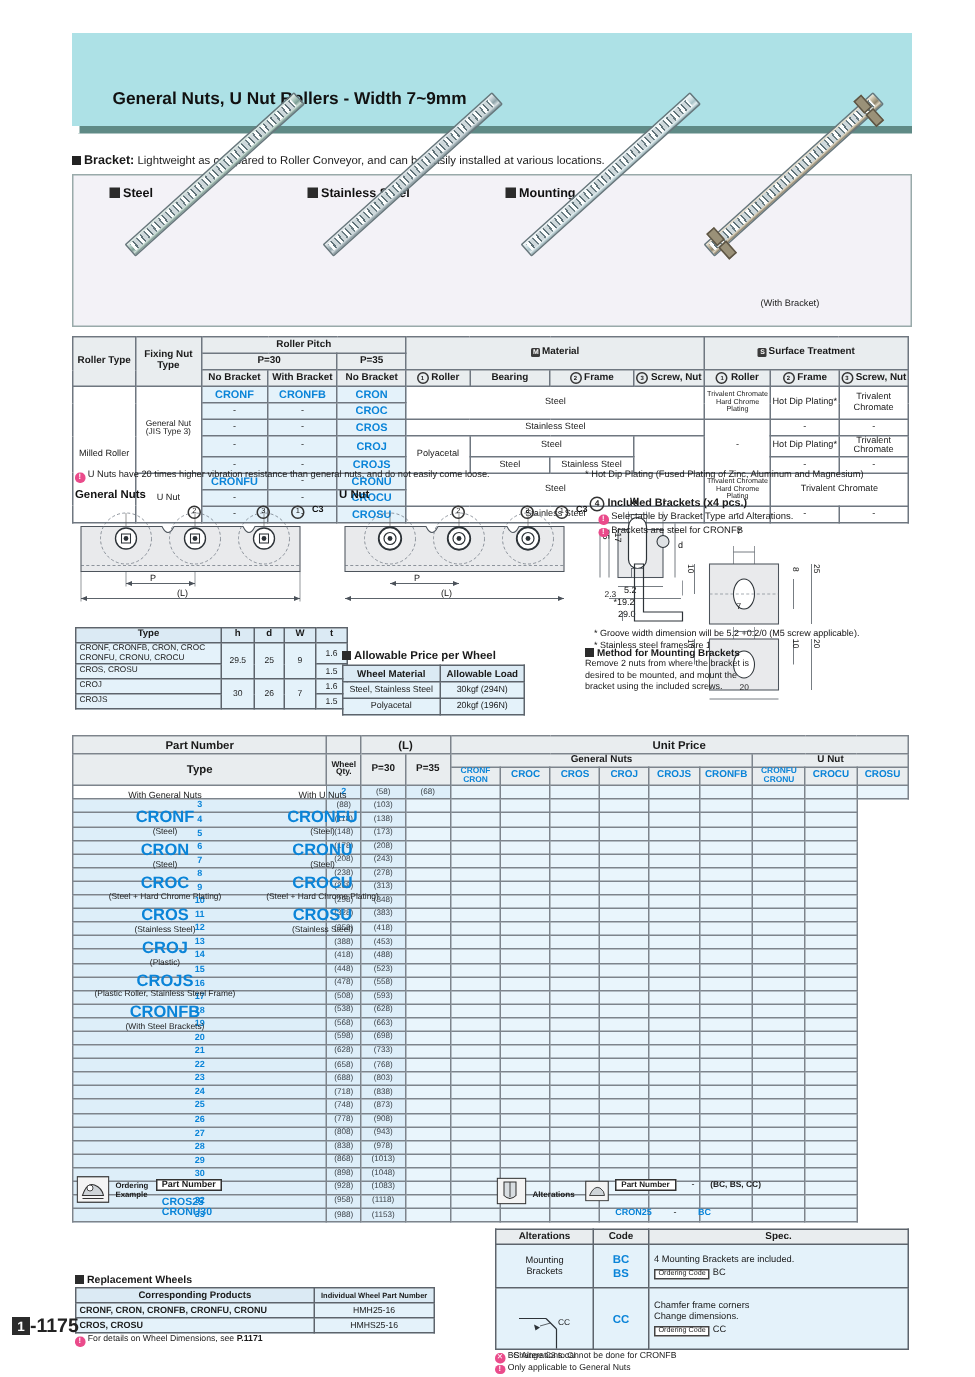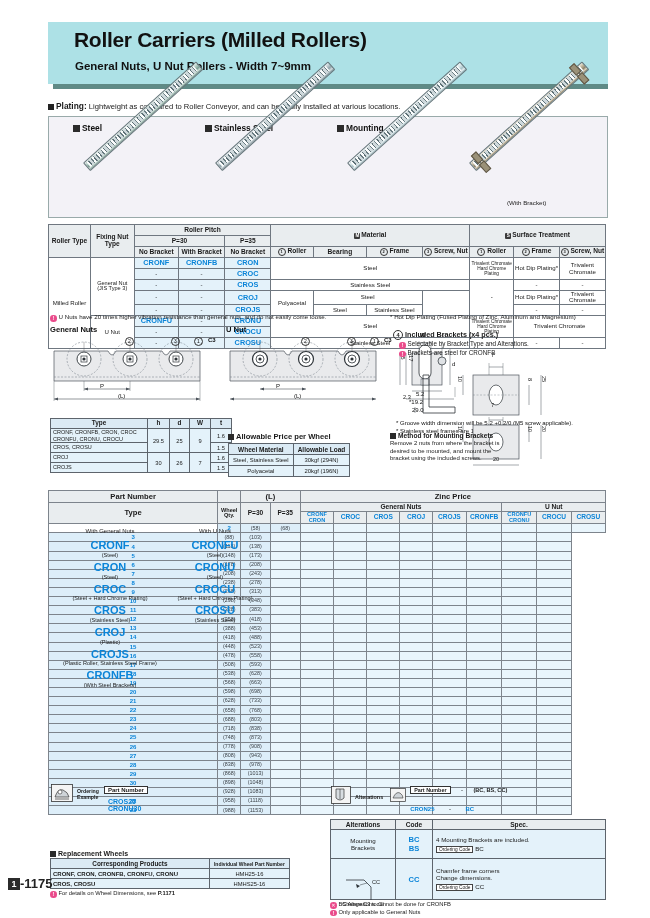--- a/index.html
+++ b/index.html
@@ -117,28 +117,27 @@
   .pagenum{position:absolute;left:8px;top:876px;font-size:13px;font-weight:bold;color:#222;}
   .pagenum .b{display:inline-block;background:#2b2b2b;color:#fff;width:12px;height:12px;
      line-height:12px;text-align:center;font-size:9px;vertical-align:1px;}
 </style>
 </head>
 <body>
 
 <div class="page">
 
   <div class="hdr">
-    <h1>Roller Carriers (Milled Rollers)</h1>
     <h2>General Nuts, U Nut Rollers - Width 7~9mm</h2>
   </div>
   <div class="hdr-shadow"></div>
   <div class="hdr-shadow2"></div>
 
   <div class="feat">
-    <span class="sq"></span><b>Plating:</b>
+    <span class="sq"></span><b>Bracket:</b>
     <span>Lightweight as compared to Roller Conveyor, and can be easily installed at various locations.</span>
   </div>
 
   <div class="photobox">
     <div class="plabel" style="left:24px;top:6px;">
       <span class="sq"></span><span>Steel</span>
     </div>
     <div class="plabel" style="left:156px;top:6px;">
       <span class="sq"></span><span>Stainless Steel</span>
     </div>
@@ -483,21 +482,21 @@
     </div>
     <div>Remove 2 nuts from where the bracket is desired to be mounted, and mount the bracket using the included screws.</div>
   </div>
 
   <table class="ptbl">
     <tbody>
         <tr>
       <th colspan="1" class="bigh" style="width:224px;height:11px;">Part Number</th>
       <th rowspan="1" style="width:24px;border-bottom:none;"></th>
       <th colspan="2" class="bigh" style="height:11px;">(L)</th>
-      <th colspan="9" class="bigh" style="height:11px;">Zinc Price</th>
+      <th colspan="9" class="bigh" style="height:11px;">Unit Price</th>
     </tr>
     <tr>
       <th rowspan="2" class="bigh">Type</th>
       <th rowspan="2" class="colh" style="font-size:5.6px;">Wheel<br>Qty.</th>
       <th rowspan="2" class="colh" style="width:34px;">P=30</th>
       <th rowspan="2" class="colh" style="width:34px;">P=35</th>
       <th colspan="6" class="colh">General Nuts</th>
       <th colspan="3" class="colh">U Nut</th>
     </tr>
     <tr>

